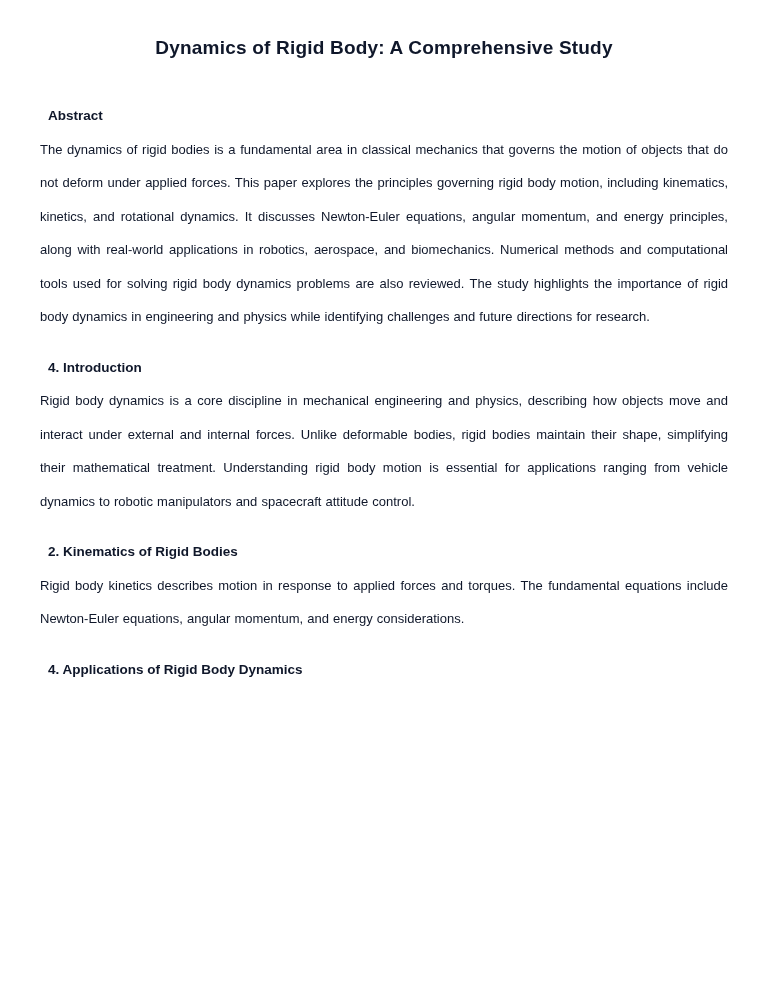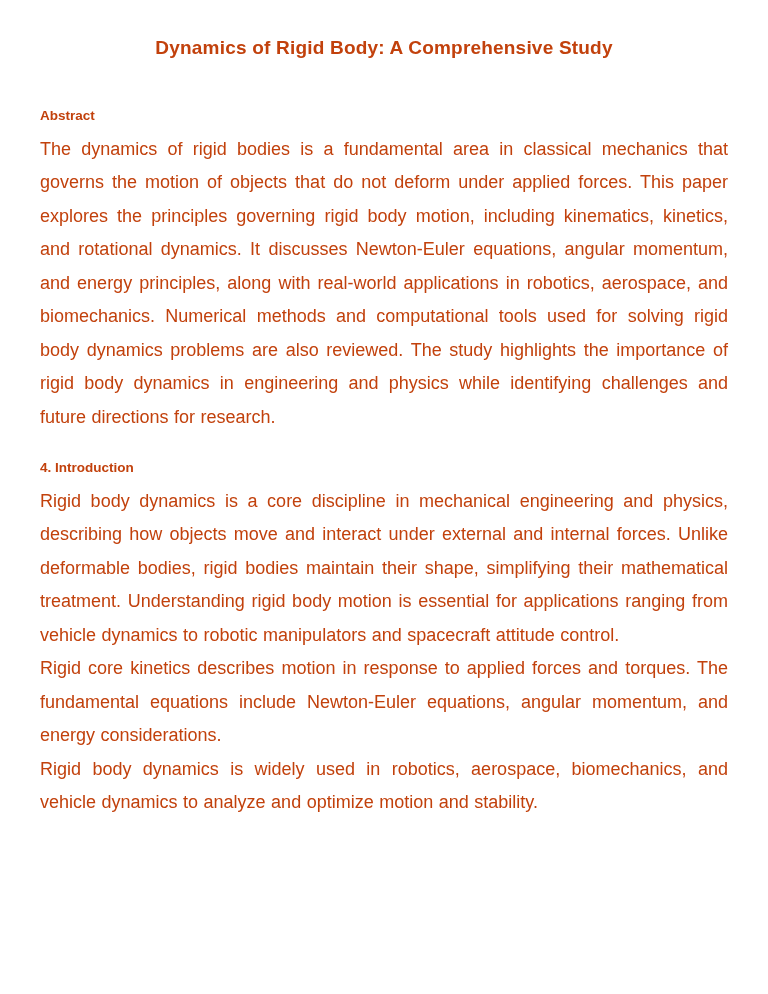--- a/index.html
+++ b/index.html
@@ -6,48 +6,48 @@
   html, body {
     margin: 0;
     padding: 0;
     background: #ffffff;
   }
   .page {
     width: 768px;
     height: 994px;
     margin: 0 auto;
     background: #ffffff;
-    color: #c2410c;
+    color: #0f172a;
     font-family: "Liberation Sans", "DejaVu Sans", sans-serif;
     padding: 0 40px;
     overflow: hidden;
   }
   .doc-title {
     font-size: 19px;
     font-weight: bold;
     text-align: center;
     line-height: 24px;
     margin: 0;
     padding-top: 36px;
     letter-spacing: 0.2px;
   }
   .sections {
     padding-top: 0;
   }
   .section-heading {
     font-size: 13.5px;
     font-weight: bold;
     line-height: 33.5px;
-    margin: 17px 0 0 0;
+    margin: 17px 0 0 8px;
   }
   .section:first-child .section-heading {
     margin-top: 39px;
   }
   .section-body {
-    font-size: 18px;
+    font-size: 13px;
     font-weight: normal;
     line-height: 33.5px;
     margin: 0;
     text-align: justify;
     word-spacing: 0.5px;
   }
 </style>
 </head>
 <body>
 
@@ -59,23 +59,24 @@
     <h2 class="section-heading">Abstract</h2>
     <p class="section-body">The dynamics of rigid bodies is a fundamental area in classical mechanics that governs the motion of objects that do not deform under applied forces. This paper explores the principles governing rigid body motion, including kinematics, kinetics, and rotational dynamics. It discusses Newton-Euler equations, angular momentum, and energy principles, along with real-world applications in robotics, aerospace, and biomechanics. Numerical methods and computational tools used for solving rigid body dynamics problems are also reviewed. The study highlights the importance of rigid body dynamics in engineering and physics while identifying challenges and future directions for research.</p>
   </div>
 
   <div class="section">
     <h2 class="section-heading">4. Introduction</h2>
     <p class="section-body">Rigid body dynamics is a core discipline in mechanical engineering and physics, describing how objects move and interact under external and internal forces. Unlike deformable bodies, rigid bodies maintain their shape, simplifying their mathematical treatment. Understanding rigid body motion is essential for applications ranging from vehicle dynamics to robotic manipulators and spacecraft attitude control.</p>
   </div>
 
   <div class="section">
+    <h2 class="section-heading">2. Kinematics of Rigid Bodies</h2>
   </div>
 
   <div class="section">
-    <p class="section-body">Rigid core kinetics describes motion in response to applied forces and torques. The fundamental equations include Newton-Euler equations, angular momentum, and energy considerations.</p>
+    <p class="section-body">Rigid body kinetics describes motion in response to applied forces and torques. The fundamental equations include Newton-Euler equations, angular momentum, and energy considerations.</p>
   </div>
 
   <div class="section">
-    <p class="section-body">Rigid body dynamics is widely used in robotics, aerospace, biomechanics, and vehicle dynamics to analyze and optimize motion and stability.</p>
+    <h2 class="section-heading">4. Applications of Rigid Body Dynamics</h2>
   </div>
 </div>
 </div>
 
 </body></html>

